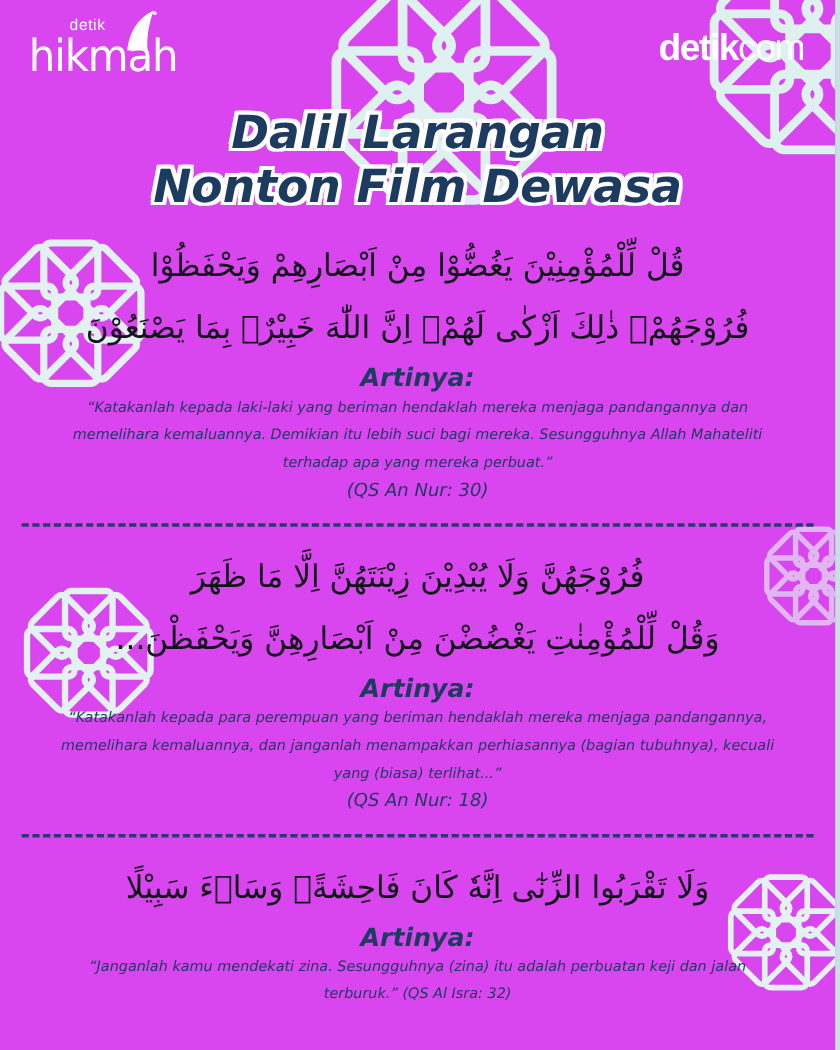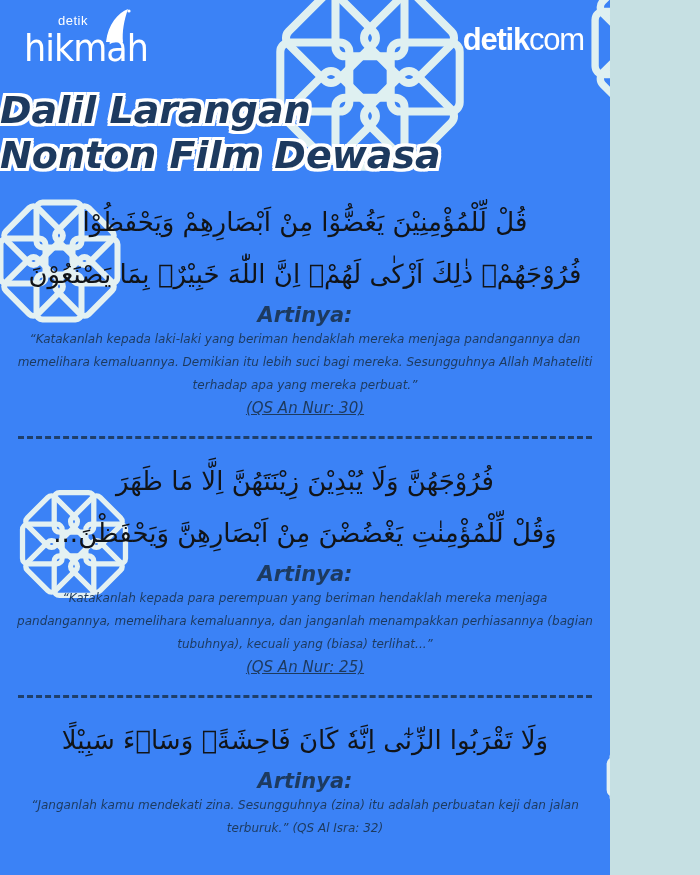--- a/index.html
+++ b/index.html
@@ -11,23 +11,23 @@
     width: 700px;
     height: 875px;
     overflow: hidden;
     background: #c6e0e3;
     font-family: "Liberation Sans", sans-serif;
     color: #1c3a5e;
   }
 
   .poster {
     position: relative;
-    width: 610px;
+    width: 696px;
     height: 875px;
-    background: #3b82f6;
+    background: #d946ef;
     overflow: hidden;
   }
 
   
   .bg-layer {
     position: absolute;
     inset: 0;
     pointer-events: none;
     z-index: 0;
   }
@@ -95,21 +95,21 @@
   }
   .logo-detikcom .d1 { font-weight: 700; }
   .logo-detikcom .d2 { font-weight: 400; }
 
   
   .title-block {
     position: absolute;
     top: 88px;
     left: 0;
     right: 0;
-    text-align: left;
+    text-align: center;
     z-index: 3;
   }
   .title-line {
     display: block;
     font-family: "DejaVu Sans", sans-serif;
     font-style: italic;
     font-weight: 700;
     font-size: 38px;
     line-height: 45px;
     color: #1d3a5f;
@@ -165,21 +165,20 @@
     max-width: 610px;
   }
   .source {
     font-family: "DejaVu Sans", sans-serif;
     font-style: italic;
     font-weight: 400;
     font-size: 15px;
     line-height: 23px;
     color: #1d3a5f;
     margin: 0;
-    text-decoration: underline;
   }
 
   .divider {
     height: 0;
     border-top: 3px dashed #1d3a5f;
     margin: 16px 18px;
     opacity: 0.92;
   }
 
   .s1 { margin-top: 0px; }
@@ -424,21 +423,21 @@
       <p class="source">(QS An Nur: 30)</p>
     </div>
 
     <div class="divider"></div>
 
     <div class="verse s2">
       <p class="arabic">فُرُوْجَهُنَّ وَلَا يُبْدِيْنَ زِيْنَتَهُنَّ اِلَّا مَا ظَهَرَ</p>
       <p class="arabic">وَقُلْ لِّلْمُؤْمِنٰتِ يَغْضُضْنَ مِنْ اَبْصَارِهِنَّ وَيَحْفَظْنَ...</p>
       <div class="artinya">Artinya:</div>
       <p class="translation">“Katakanlah kepada para perempuan yang beriman hendaklah mereka menjaga pandangannya, memelihara kemaluannya, dan janganlah menampakkan perhiasannya (bagian tubuhnya), kecuali yang (biasa) terlihat...”</p>
-      <p class="source">(QS An Nur: 25)</p>
+      <p class="source">(QS An Nur: 18)</p>
     </div>
 
     <div class="divider"></div>
 
     <div class="verse s3">
       <p class="arabic">وَلَا تَقْرَبُوا الزِّنٰٓى اِنَّهٗ كَانَ فَاحِشَةًۗ وَسَاۤءَ سَبِيْلًا</p>
       <div class="artinya">Artinya:</div>
       <p class="translation">“Janganlah kamu mendekati zina. Sesungguhnya (zina) itu adalah perbuatan keji dan jalan terburuk.” (QS Al Isra: 32)</p>
     </div>
 

